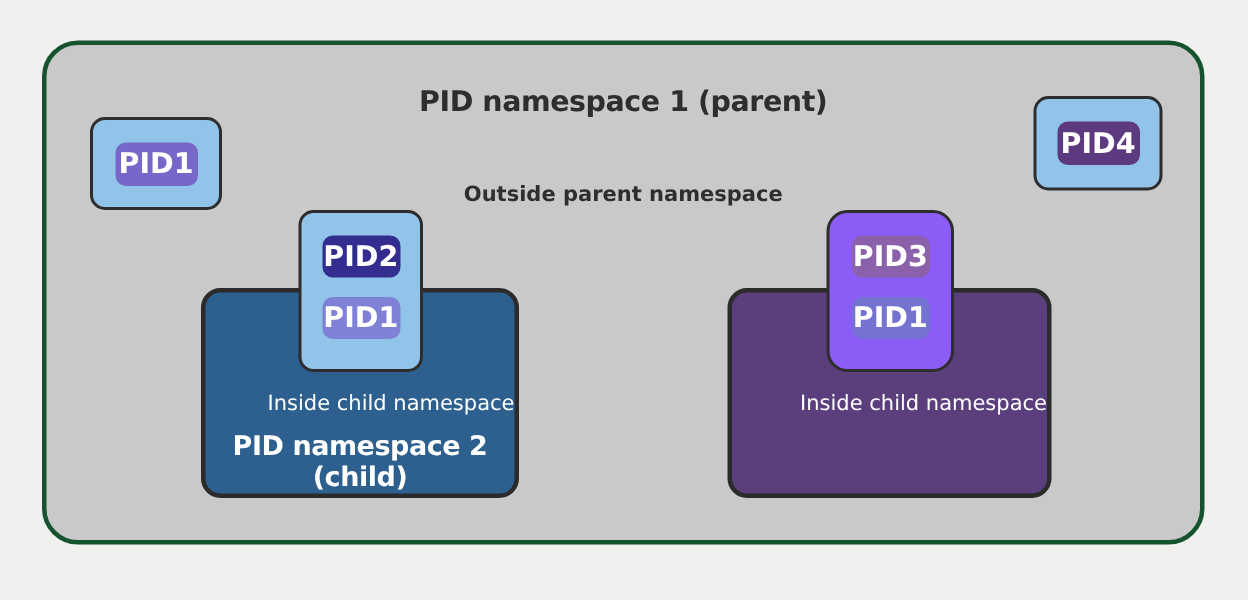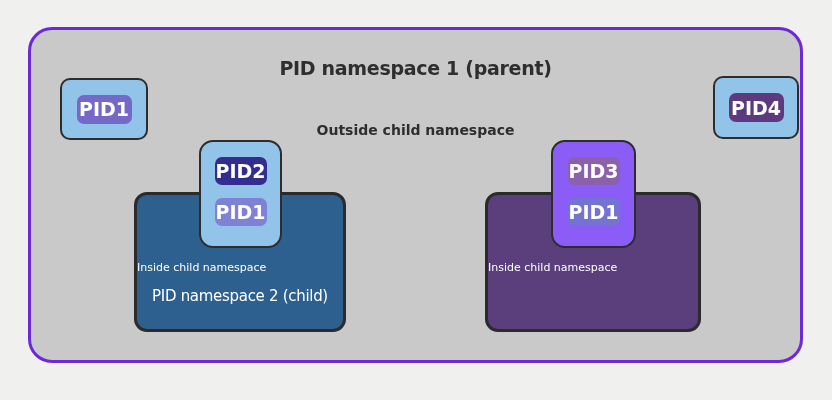--- a/index.html
+++ b/index.html
@@ -9,21 +9,21 @@
     height: 400px;
     background: #f0f0ee;
     font-family: "DejaVu Sans", "Liberation Sans", sans-serif;
     overflow: hidden;
   }
   .parent-box {
     position: absolute;
     left: 28px; top: 27px;
     width: 775px; height: 336px;
     background: #c9c9c9;
-    border: 3px solid #6d28d9;
+    border: 3px solid #14532d;
     border-radius: 24px;
     box-sizing: border-box;
     z-index: 1;
   }
   .parent-title {
     position: absolute;
     left: 0; right: 0; top: 27px;
     text-align: center;
     font-size: 19px;
     font-weight: bold;
@@ -43,21 +43,21 @@
     background: #92c3e9;
     border: 2.5px solid #2d2d2d;
     border-radius: 10px;
     box-sizing: border-box;
     display: flex;
     align-items: center;
     justify-content: center;
     z-index: 2;
   }
   .proc-pid1-parent { left: 60px; top: 78px; width: 88px; height: 62px; }
-  .proc-pid4 { left: 689px; top: 76px; width: 86px; height: 63px; border-width: 2px; margin-left: 24px; }
+  .proc-pid4 { left: 689px; top: 64px; width: 86px; height: 63px; border-width: 2px; }
   .pid-badge {
     color: #ffffff;
     font-weight: bold;
     font-size: 19px;
     border-radius: 7px;
     width: 55px; height: 29px;
     display: flex;
     align-items: center;
     justify-content: center;
     box-sizing: border-box;
@@ -67,59 +67,59 @@
     border: 3px solid #2b2b2b;
     border-radius: 13px;
     box-sizing: border-box;
     z-index: 2;
   }
   .child-2 { left: 134px; top: 192px; width: 212px; height: 140px; background: #2d608e; }
   .child-3 { left: 485px; top: 192px; width: 216px; height: 140px; background: #5b3f7d; }
   .inside-label {
     position: absolute;
     left: 0; right: 0; top: 66px;
-    text-align: left;
+    text-align: right;
     color: #ffffff;
-    font-size: 11px;
+    font-size: 14px;
     font-weight: normal;
   }
   .child-name {
     position: absolute;
     left: 0; right: 0; top: 92px;
     text-align: center;
     color: #ffffff;
-    font-size: 15px;
-    font-weight: normal;
+    font-size: 18px;
+    font-weight: bold;
     letter-spacing: -0.3px;
   }
   .proc-tab {
     position: absolute;
     background: #92c3e9;
     border: 2.5px solid #2d2d2d;
     border-radius: 14px;
     box-sizing: border-box;
     display: flex;
     flex-direction: column;
     align-items: center;
     padding-top: 15px;
     gap: 13px;
     z-index: 3;
   }
-  .tab-2 { left: 199px; top: 140px; width: 83px; height: 108px; }
+  .tab-2 { left: 199px; top: 140px; width: 83px; height: 108px; border-radius: 10px; }
   .tab-3 { left: 551px; top: 140px; width: 85px; height: 108px; }
   .proc-tab .pid-badge { width: 52px; height: 28px; }
 </style>
 </head>
 <body>
 
 <div class="canvas" style="background: rgb(240, 240, 238);">
 
   <div class="parent-box" style="background: rgb(201, 201, 201);">
     <div class="parent-title">PID namespace 1 (parent)</div>
-    <div class="outside-label">Outside child namespace</div>
+    <div class="outside-label">Outside parent namespace</div>
   </div>
 
   <div class="proc-box proc-pid1-parent" style="background: rgb(146, 195, 233);">
     <div class="pid-badge" style="background: rgb(117, 104, 201);">PID1</div>
   </div>
 
   <div class="proc-box proc-pid4" style="background: rgb(146, 195, 233);">
     <div class="pid-badge" style="background: rgb(93, 58, 128);">PID4</div>
   </div>
 

